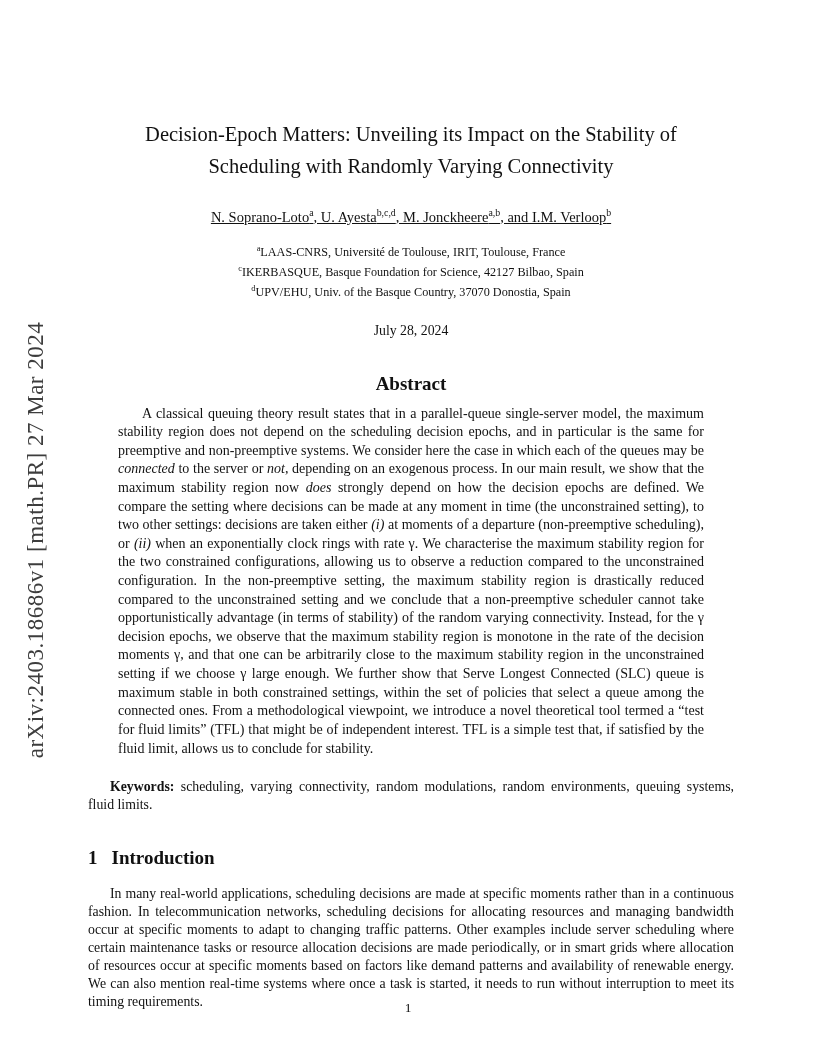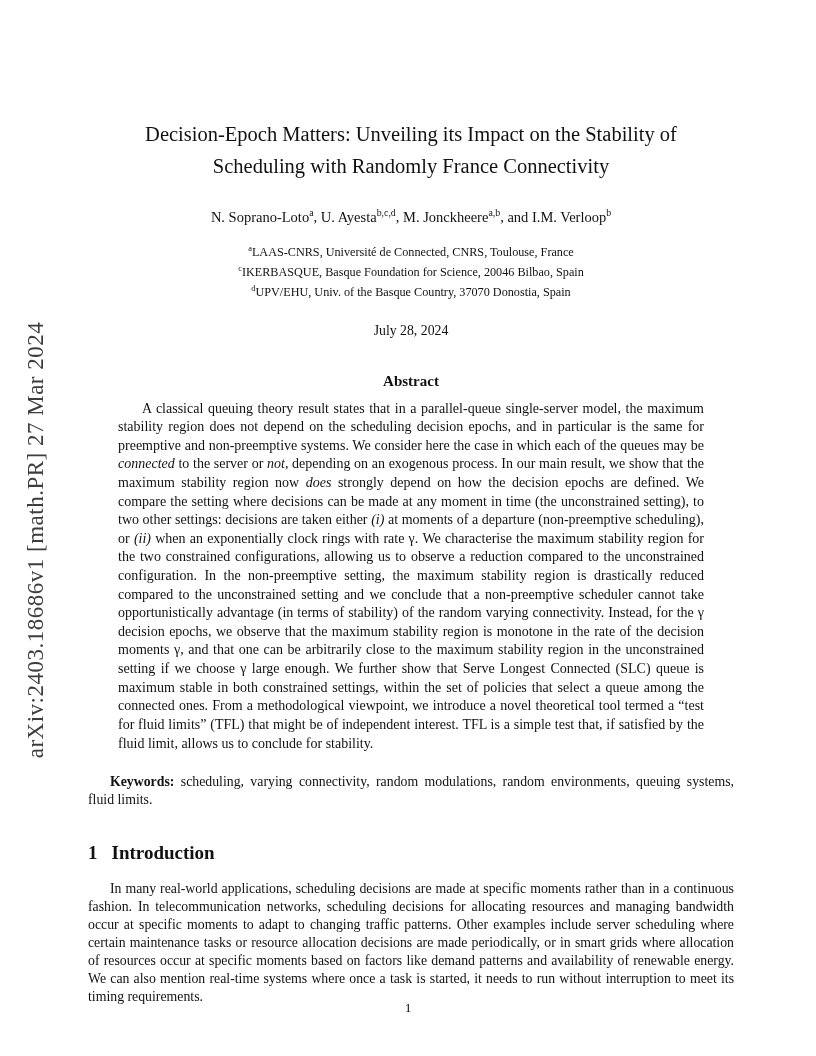--- a/index.html
+++ b/index.html
@@ -34,38 +34,39 @@
     font-size: 20.5px;
     font-weight: normal;
     text-align: center;
     line-height: 1.58;
     margin: 0 0 24px 0;
   }
   .authors {
     text-align: center;
     font-size: 14.5px;
     margin: 0 0 16px 0;
+    text-decoration: underline;
   }
   .authors sup, .affil sup {
     font-size: 0.68em;
   }
   .affil {
     text-align: center;
     font-size: 12.2px;
     margin: 0;
     line-height: 1.58;
   }
   .date {
     text-align: center;
     font-size: 13.8px;
     margin: 20px 0 0 0;
   }
   .abstract-heading {
     text-align: center;
-    font-size: 15px;
+    font-size: 19px;
     font-weight: bold;
     margin: 34px 0 10px 0;
   }
   .abstract-text {
     font-size: 14px;
     line-height: 1.33;
     text-align: justify;
     width: 586px;
     margin: 0 auto;
     text-indent: 24px;
@@ -103,26 +104,26 @@
 </style>
 </head>
 <body>
 
 <div class="page">
 
   <div class="arxiv-stamp">arXiv:2403.18686v1  [math.PR]  27 Mar 2024</div>
 
   <div class="content">
 
-    <h1 class="title"><span>Decision-Epoch Matters: Unveiling its Impact on the Stability of</span><br><span>Scheduling with Randomly France Connectivity</span></h1>
+    <h1 class="title"><span>Decision-Epoch Matters: Unveiling its Impact on the Stability of</span><br><span>Scheduling with Randomly Varying Connectivity</span></h1>
 
     <p class="authors"><span>N. Soprano-Loto</span><sup>a</sup><span>, U. Ayesta</span><sup>b,c,d</sup><span>, M. Jonckheere</span><sup>a,b</sup><span>, and I.M. Verloop</span><sup>b</sup></p>
 
-    <p class="affil"><sup>a</sup><span>LAAS-CNRS, Université de Connected, CNRS, Toulouse, France</span></p>
-    <p class="affil"><sup>c</sup><span>IKERBASQUE, Basque Foundation for Science, 20046 Bilbao, Spain</span></p>
+    <p class="affil"><sup>a</sup><span>LAAS-CNRS, Université de Toulouse, IRIT, Toulouse, France</span></p>
+    <p class="affil"><sup>c</sup><span>IKERBASQUE, Basque Foundation for Science, 42127 Bilbao, Spain</span></p>
     <p class="affil"><sup>d</sup><span>UPV/EHU, Univ. of the Basque Country, 37070 Donostia, Spain</span></p>
 
     <p class="date">July 28, 2024</p>
 
     <h2 class="abstract-heading">Abstract</h2>
 
     <p class="abstract-text"><span>A classical queuing theory result states that in a parallel-queue single-server model, the maximum stability region does not depend on the scheduling decision epochs, and in particular is the same for preemptive and non-preemptive systems. We consider here the case in which each of the queues may be </span><em>connected</em><span> to the server or </span><em>not</em><span>, depending on an exogenous process. In our main result, we show that the maximum stability region now </span><em>does</em><span> strongly depend on how the decision epochs are defined. We compare the setting where decisions can be made at any moment in time (the unconstrained setting), to two other settings: decisions are taken either </span><em>(i)</em><span> at moments of a departure (non-preemptive scheduling), or </span><em>(ii)</em><span> when an exponentially clock rings with rate γ. We characterise the maximum stability region for the two constrained configurations, allowing us to observe a reduction compared to the unconstrained configuration. In the non-preemptive setting, the maximum stability region is drastically reduced compared to the unconstrained setting and we conclude that a non-preemptive scheduler cannot take opportunistically advantage (in terms of stability) of the random varying connectivity. Instead, for the γ decision epochs, we observe that the maximum stability region is monotone in the rate of the decision moments γ, and that one can be arbitrarily close to the maximum stability region in the unconstrained setting if we choose γ large enough. We further show that Serve Longest Connected (SLC) queue is maximum stable in both constrained settings, within the set of policies that select a queue among the connected ones. From a methodological viewpoint, we introduce a novel theoretical tool termed a “test for fluid limits” (TFL) that might be of independent interest. TFL is a simple test that, if satisfied by the fluid limit, allows us to conclude for stability.</span></p>
 
     <p class="keywords"><span class="kw-label">Keywords:</span><span> scheduling, varying connectivity, random modulations, random environments, queuing systems, fluid limits.</span></p>
 

